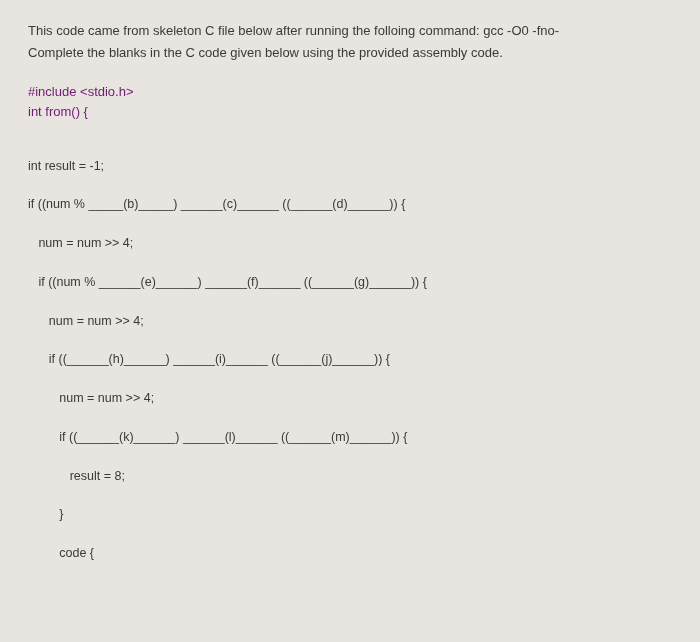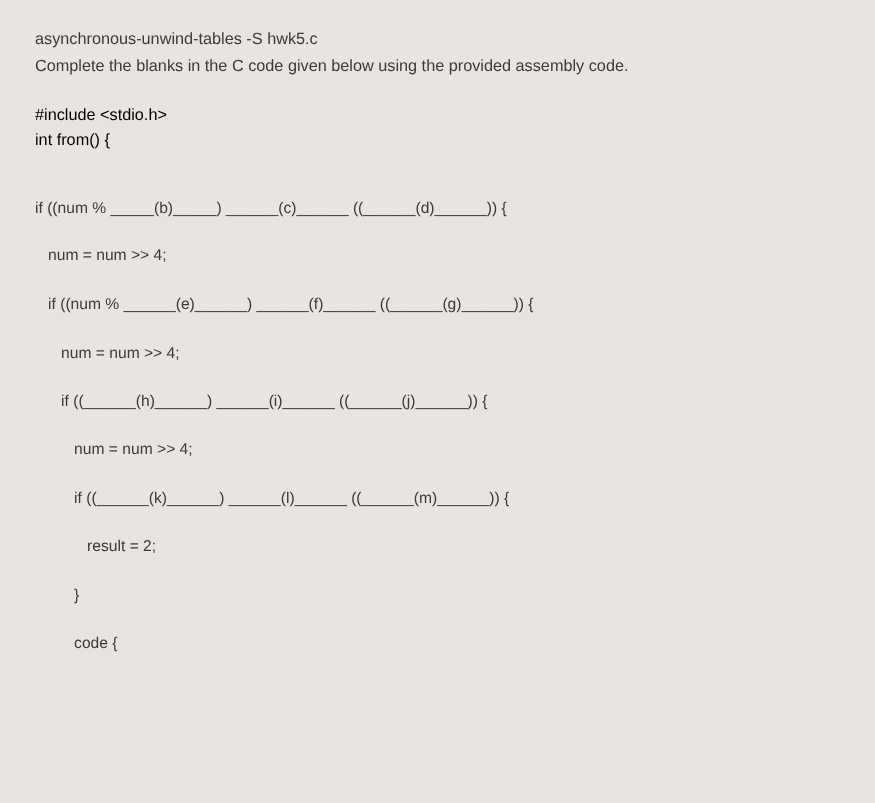--- a/index.html
+++ b/index.html
@@ -17,53 +17,54 @@
       font-size: 13px;
       line-height: 1.6;
     }
     .intro {
       margin-bottom: 18px;
     }
     .intro p {
       line-height: 1.7;
     }
     .includes {
-      color: #000000;
+      color: #701a75;
       margin-bottom: 16px;
       line-height: 1.5;
     }
     .code {
       color: #3a3a3a;
       font-size: 12.5px;
       line-height: 1.55;
       white-space: pre;
     }
   </style>
 </head>
 <body>
 
 <div class="intro">
-  <p>asynchronous-unwind-tables -S hwk5.c</p>
+  <p>This code came from skeleton C file below after running the folloing command: gcc -O0 -fno-</p>
   <p>Complete the blanks in the C code given below using the provided assembly code.</p>
 </div>
 
 <div class="includes">
   <div>#include &lt;stdio.h&gt;</div>
   <div>int from() {</div>
 </div>
 
 <div class="code">
+<div>int result = -1;</div>
 <div>if ((num % _____(b)_____) ______(c)______ ((______(d)______)) {</div>
 <div>   num = num &gt;&gt; 4;</div>
 <div>   if ((num % ______(e)______) ______(f)______ ((______(g)______)) {</div>
 <div>      num = num &gt;&gt; 4;</div>
 <div>      if ((______(h)______) ______(i)______ ((______(j)______)) {</div>
 <div>         num = num &gt;&gt; 4;</div>
 <div>         if ((______(k)______) ______(l)______ ((______(m)______)) {</div>
-<div>            result = 2;</div>
+<div>            result = 8;</div>
 <div>         }</div>
 <div>         code {</div>
 
 
 
 
 
 
 
 

